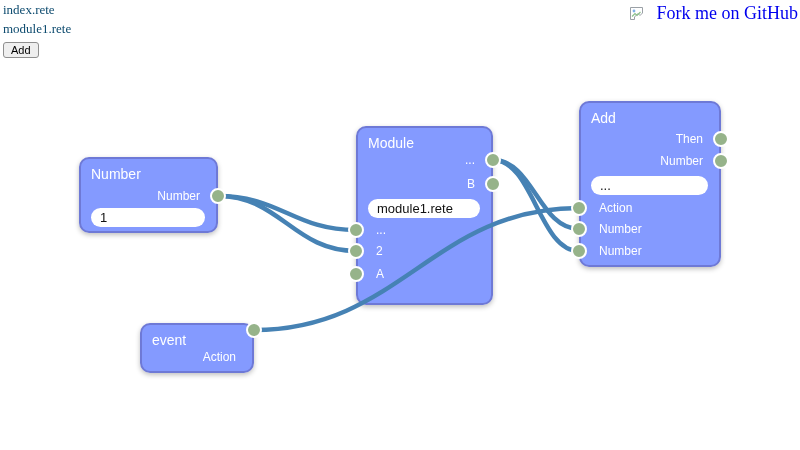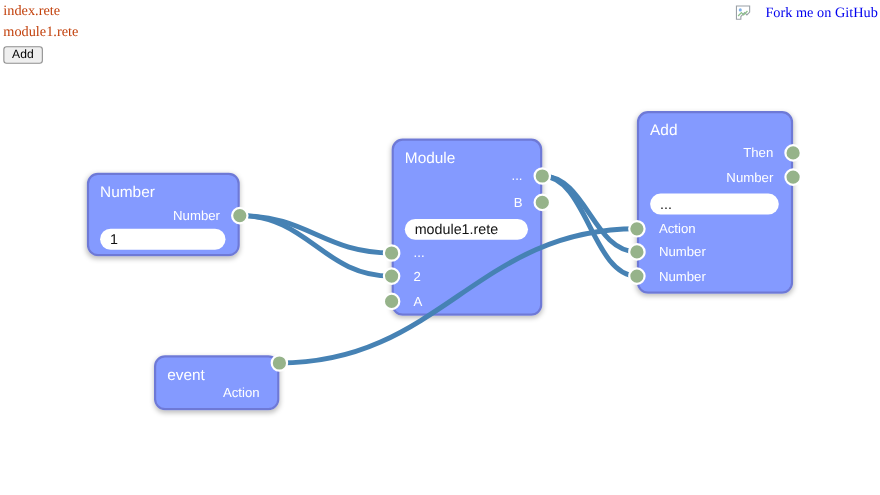--- a/index.html
+++ b/index.html
@@ -3,32 +3,32 @@
 <meta charset="utf-8">
 <style>
   html,body{margin:0;padding:0;}
   body{
     width:800px;height:450px;position:relative;overflow:hidden;
     background:#ffffff;font-family:"Liberation Sans",sans-serif;
   }
   
   .toolbar{position:absolute;top:2px;left:3px;z-index:20;}
   .file-item{
-    font-family:"Liberation Serif",serif;font-size:13px;color:#c2410c;
+    font-family:"Liberation Serif",serif;font-size:13px;color:#0c4a6e;
     margin:0 0 4px 0;line-height:15px;cursor:pointer;
   }
   .add-btn{
     font-family:"Liberation Sans",sans-serif;font-size:11px;
     background:#efefef;border:1px solid #8f8f8f;border-radius:3px;
     padding:1px 7px;margin-top:2px;cursor:pointer;color:#000;
   }
   
   .fork-link{
     position:absolute;top:3px;right:2px;z-index:20;
-    font-family:"Liberation Serif",serif;font-size:13px;
+    font-family:"Liberation Serif",serif;font-size:18px;
     color:#0000ee;text-decoration:none;
     display:flex;align-items:center;gap:12px;cursor:pointer;
   }
   
   #editor{position:absolute;left:0;top:0;width:800px;height:450px;}
   .node{
     position:absolute;box-sizing:border-box;
     background:rgba(110,136,255,0.85);
     border:2px solid #6e79d6;border-radius:10px;
     box-shadow:0 2px 5px rgba(0,0,0,0.25);
@@ -65,21 +65,21 @@
       <path d="M 493 160 C 533 160, 539 229, 579 229" fill="none" stroke="#4682b4" stroke-width="4.5" stroke-linecap="round"></path>
       <path d="M 493 160 C 533 160, 539 251, 579 251" fill="none" stroke="#4682b4" stroke-width="4.5" stroke-linecap="round"></path>
       <path d="M 254 330 C 400.25 330, 432.75 208, 579 208" fill="none" stroke="#4682b4" stroke-width="4.5" stroke-linecap="round"></path>
     </svg>
 <div class="node" style="left: 79px; top: 157px; width: 139px; height: 76px;">
       <div class="node-title">Number</div>
       <div class="io-label output-label" style="top: 29px;">Number</div>
     </div>
     <input class="control" value="1" style="left: 91px; top: 208px; width: 114px;">
     <div class="socket" style="left: 210px; top: 188px;"></div>
-    <div class="node" style="left: 356px; top: 126px; width: 137px; height: 161px;">
+    <div class="node" style="left: 356px; top: 126px; width: 137px; height: 179px;">
       <div class="node-title">Module</div>
       <div class="io-label output-label" style="top: 24px;">...</div>
       <div class="io-label output-label" style="top: 48px;">B</div>
       <div class="io-label input-label" style="top: 94px;">...</div>
       <div class="io-label input-label" style="top: 115px;">2</div>
       <div class="io-label input-label" style="top: 138px;">A</div>
     </div>
     <input class="control" value="module1.rete" style="left: 368px; top: 199px; width: 112px;">
     <div class="socket" style="left: 485px; top: 152px;"></div>
     <div class="socket" style="left: 485px; top: 176px;"></div>

